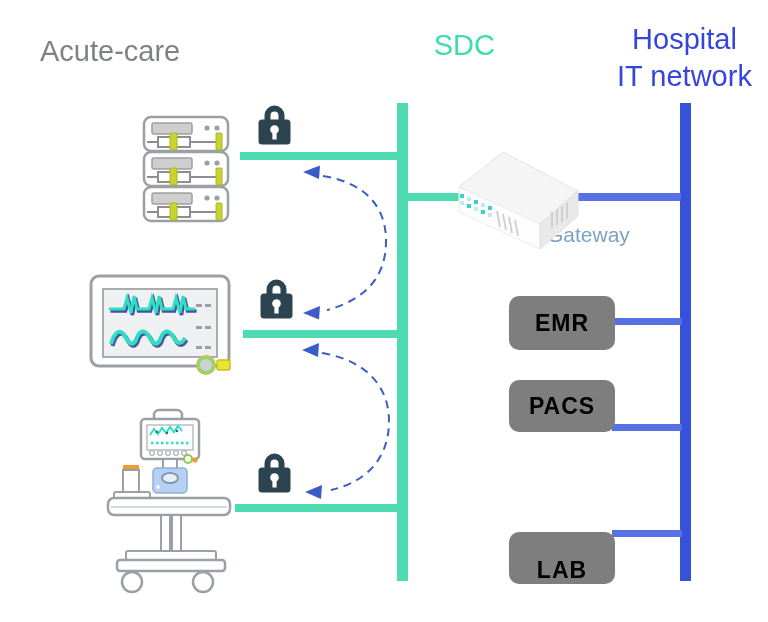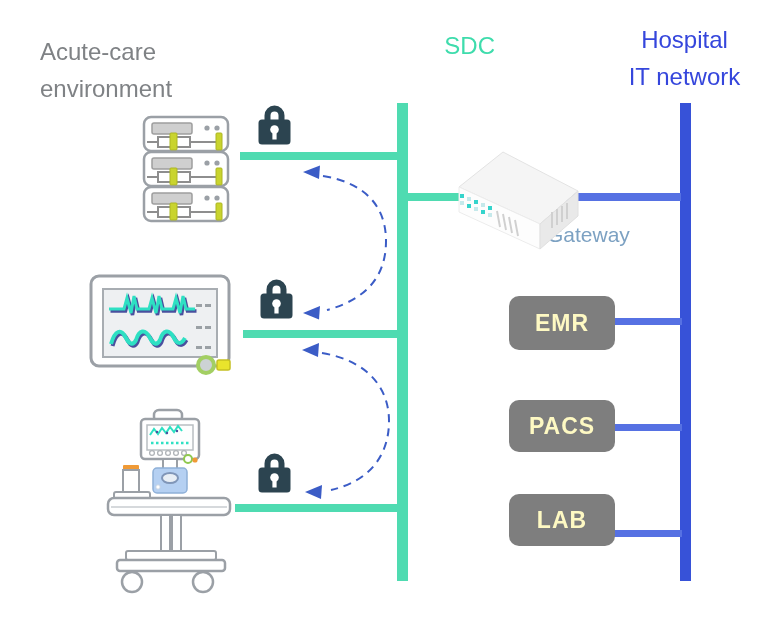--- a/index.html
+++ b/index.html
@@ -1,32 +1,32 @@
 <!DOCTYPE html>
 <html style="--teal: #4FDBB1; --tealText: #3EDCAC; --blue: #3752D8; --blueLight: #5671E3; --blueText: #3546DC; --grayText: #7F8285; --boxGray: #7E7E7E; --lockColor: #2C4450; --arrowBlue: #3B5CC6; --gatewayLabel: #7CA1C2; --iconStroke: #9BA0A6; --accentGreen: #C9D42E; --accentYellow: #E9E42C; --waveTeal: #2EE0C3; --waveShadow: #4A4F9E; --accentOrange: #F09A36; --moduleBlue: #B5D0F2; --ledTeal: #35D4CC; --screenGray: #EEF0F2; --knobGreen: #A3CF63;"><head>
 <meta charset="utf-8">
 <style>
   html,body{margin:0;padding:0;background:#fff;}
   .canvas{
     position:relative;width:768px;height:622px;background:#fff;overflow:hidden;
     font-family:"Liberation Sans",sans-serif;
   }
-  .hdr{position:absolute;font-size:24px;line-height:37px;white-space:nowrap;}
+  .hdr{position:absolute;font-size:29px;line-height:37px;white-space:nowrap;}
   .hdr-acute{left:40px;top:33px;color:var(--grayText,#7F8285);text-align:left;}
   .hdr-sdc{left:310px;top:27px;width:185px;text-align:right;color:var(--tealText,#3EDCAC);}
   .hdr-hosp{left:597px;top:21px;width:175px;text-align:center;color:var(--blueText,#3546DC);}
   .vbar{position:absolute;top:103px;width:11px;height:478px;}
   .vbar-teal{background:var(--teal,#4FDBB1);}
   .vbar-blue{background:var(--blue,#3752D8);}
   .hline{position:absolute;height:8px;}
   .hline-teal{background:var(--teal,#4FDBB1);}
   .hline-blue{background:var(--blueLight,#5671E3);height:7px;}
   .sysbox{
     position:absolute;left:509px;width:106px;background:var(--boxGray,#7E7E7E);
-    border-radius:10px;color:#fef9c3;font-weight:bold;font-size:23px;letter-spacing:1px;
+    border-radius:10px;color:#000000;font-weight:bold;font-size:23px;letter-spacing:1px;
     display:flex;align-items:center;justify-content:center;
   }
   .gw-label{position:absolute;left:547px;top:223px;font-size:21px;color:var(--gatewayLabel,#7CA1C2);}
   svg.overlay{position:absolute;left:0;top:0;pointer-events:none;}
   .sv{stroke:var(--iconStroke,#9BA0A6);fill:#fff;}
   .svfill{fill:var(--iconStroke,#9BA0A6);stroke:none;}
   .lockstroke{stroke:var(--lockColor,#2C4450);}
   .lockfill{fill:var(--lockColor,#2C4450);}
   .arrowpath{stroke:var(--arrowBlue,#3B5CC6);fill:none;stroke-width:2;stroke-dasharray:8 6;}
   .arrowhead{fill:var(--arrowBlue,#3B5CC6);}
@@ -34,21 +34,20 @@
   .wave-shadow{stroke:var(--waveShadow,#4A4F9E);fill:none;}
   .green-accent{fill:var(--accentGreen,#C9D42E);stroke:#ADB623;stroke-width:1;}
 </style>
 </head>
 <body>
 
 <div class="canvas">
 
   <div class="hdr hdr-acute">
     <div>Acute-care</div>
-    <div>environment</div>
   </div>
   <div class="hdr hdr-sdc">
     <div>SDC</div>
   </div>
   <div class="hdr hdr-hosp">
     <div>Hospital</div>
     <div>IT network</div>
   </div>
 
   <div class="vbar vbar-teal" style="left:397px;"></div>
@@ -60,24 +59,24 @@
   <div class="hline hline-teal" style="left:407px;top:193px;width:60px;"></div>
 
   <div class="hline hline-blue" style="left:545px;top:193px;width:136px;height:8px;"></div>
   <div class="hline hline-blue" style="left:612px;top:318px;width:70px;"></div>
   <div class="hline hline-blue" style="left:612px;top:424px;width:70px;"></div>
   <div class="hline hline-blue" style="left:612px;top:530px;width:70px;"></div>
 
   <div class="sysbox" style="top:296px;height:54px;">
     <span>EMR</span>
   </div>
-  <div class="sysbox" style="top:400px;height:52px;">
+  <div class="sysbox" style="top:380px;height:52px;">
     <span>PACS</span>
   </div>
-  <div class="sysbox" style="top:494px;height:52px;">
+  <div class="sysbox" style="top:532px;height:52px;align-items:flex-end;">
     <span>LAB</span>
   </div>
 
   <div class="gw-label">Gateway</div>
 
   <svg class="overlay" width="768" height="622" viewBox="0 0 768 622">
     <defs>
       <g id="lockdef">
         <path d="M9.5 18 V12.5 a7 7 0 0 1 14 0 V18" fill="none" stroke-width="6" class="lockstroke"></path>
         <rect x="0.5" y="16.5" width="32" height="25" rx="3.5" class="lockfill"></rect>

